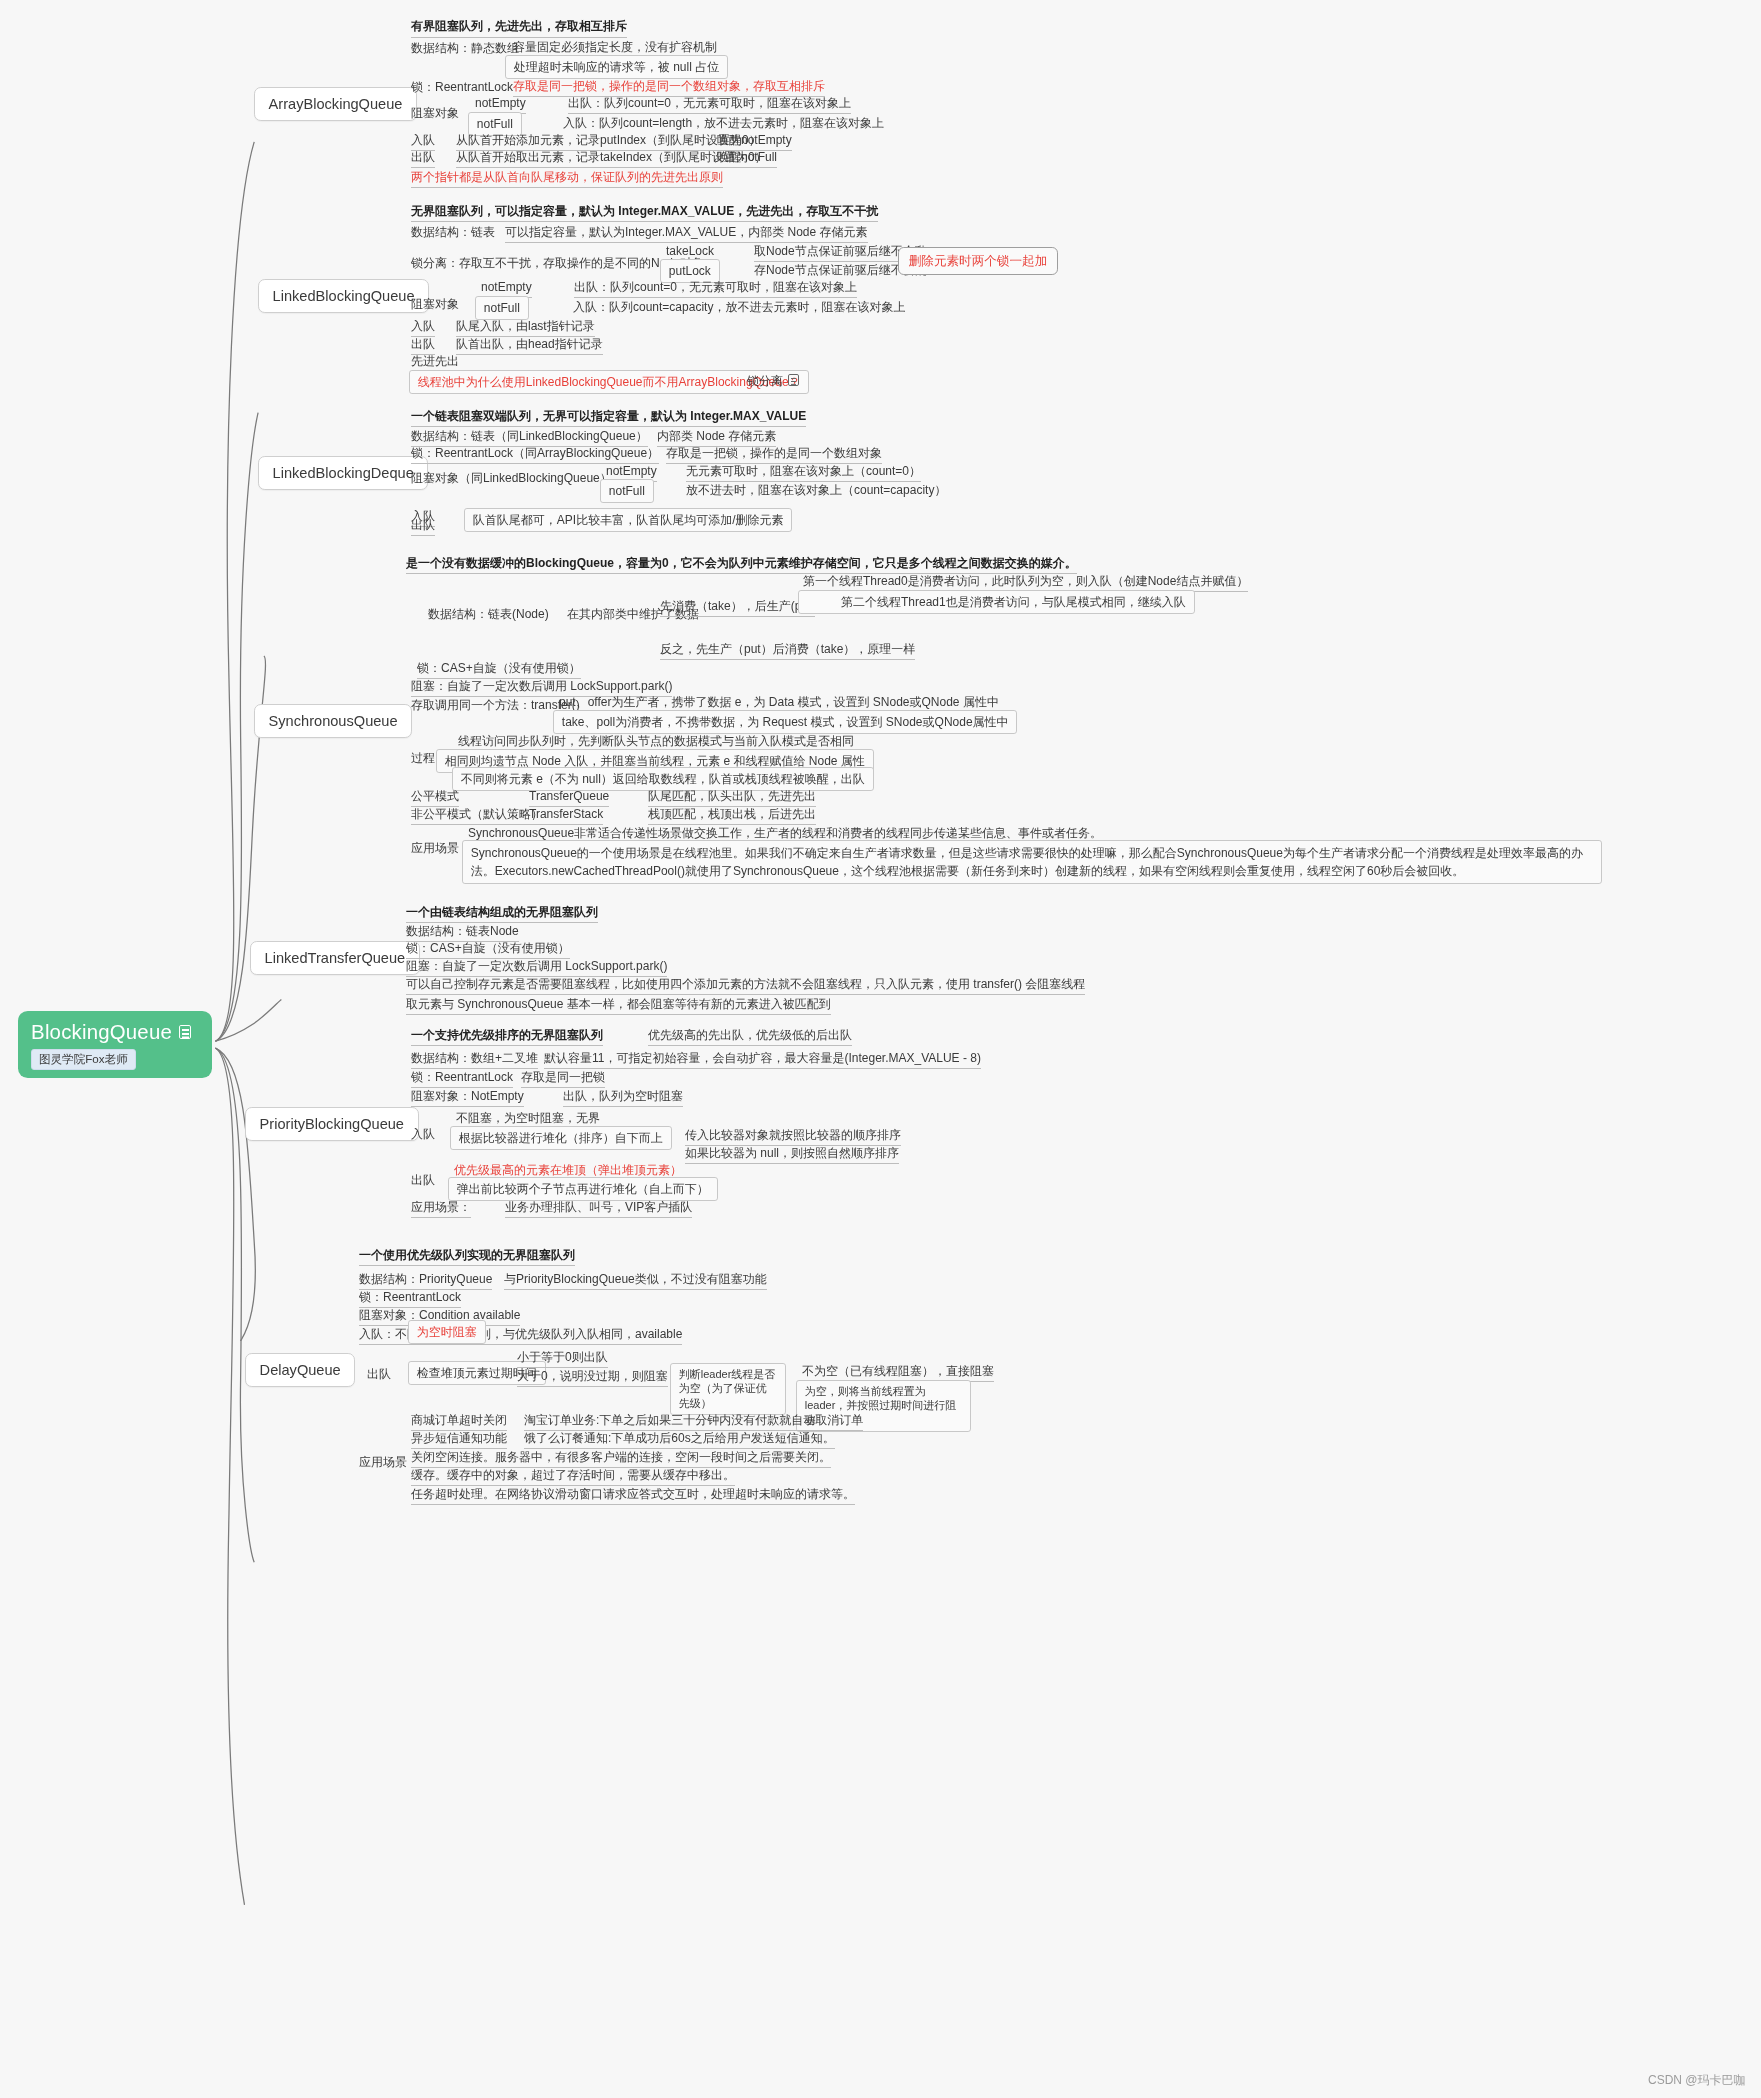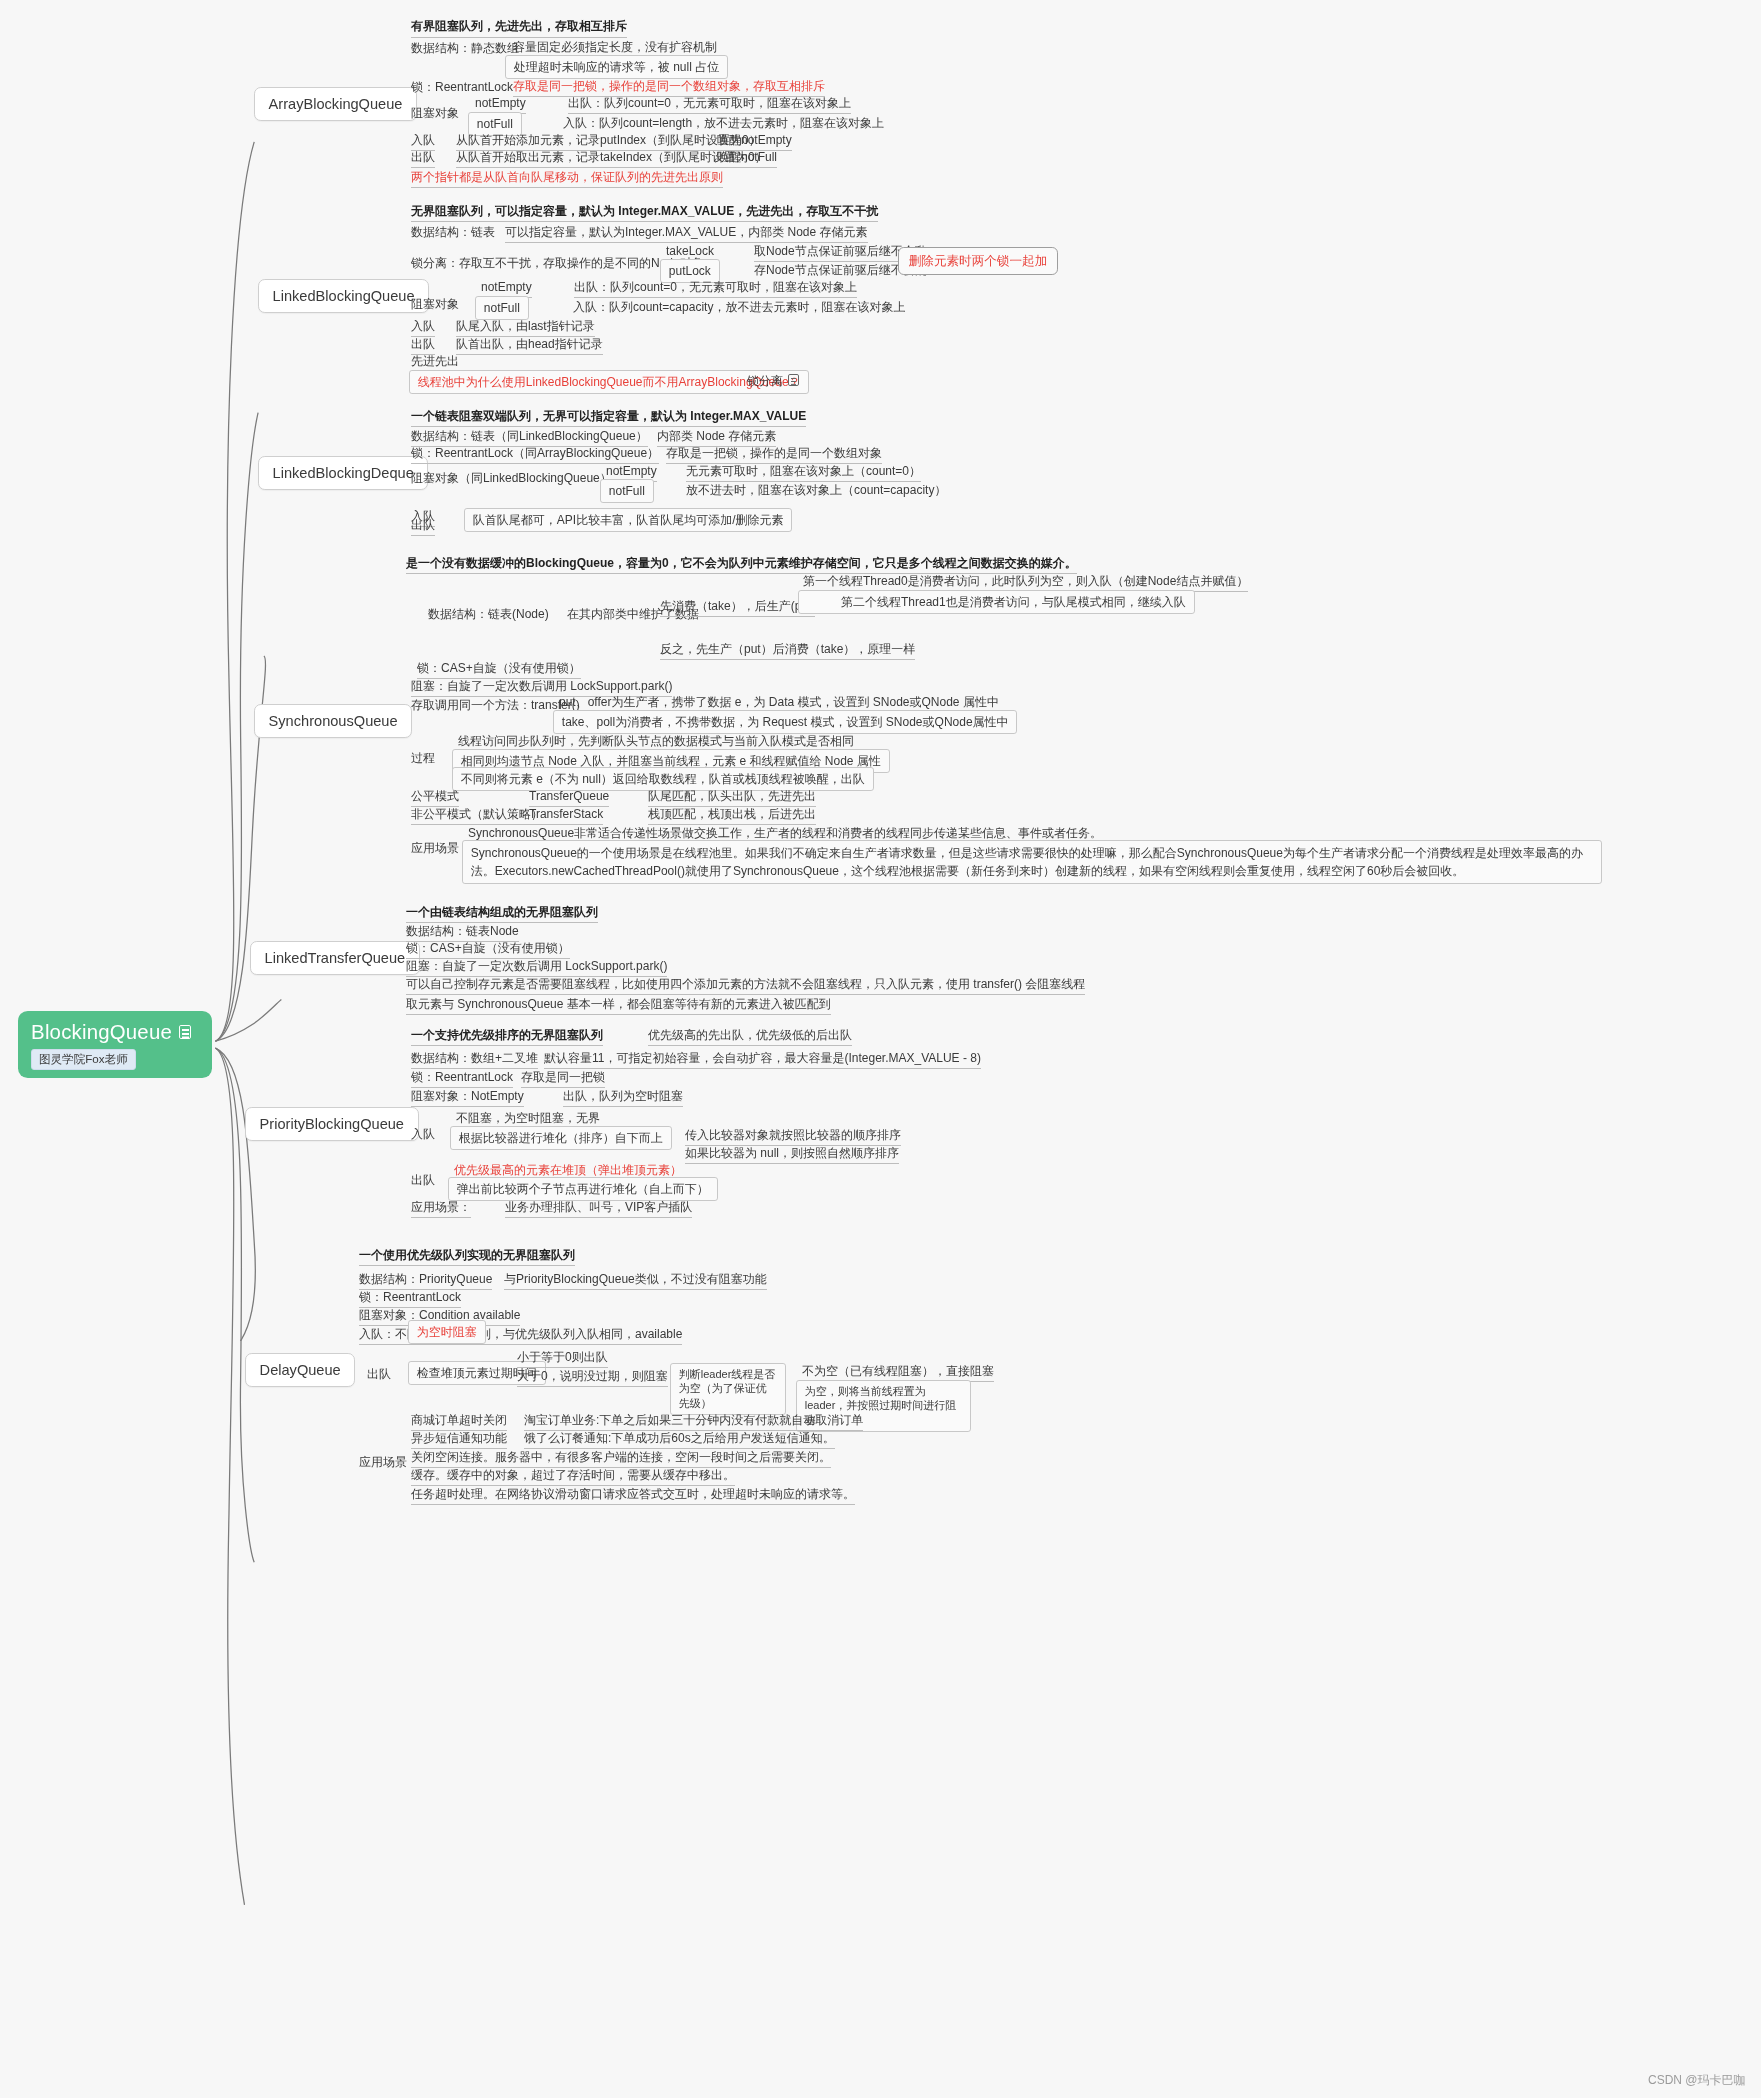--- a/index.html
+++ b/index.html
@@ -179,21 +179,21 @@
   <div class="lf u" style="left:803px; top:573px;">第一个线程Thread0是消费者访问，此时队列为空，则入队（创建Node结点并赋值）</div>
   <div class="lf box" style="left:798px; top:590px;padding-left:42px;">第二个线程Thread1也是消费者访问，与队尾模式相同，继续入队</div>
   <div class="lf u" style="left:660px; top:641px;">反之，先生产（put）后消费（take），原理一样</div>
   <div class="lf u" style="left:417px; top:660px;">锁：CAS+自旋（没有使用锁）</div>
   <div class="lf u" style="left:411px; top:678px;">阻塞：自旋了一定次数后调用 LockSupport.park()</div>
   <div class="lf" style="left:411px; top:697px;">存取调用同一个方法：transfer()</div>
   <div class="lf u" style="left:559px; top:694px;">put、offer为生产者，携带了数据 e，为 Data 模式，设置到 SNode或QNode 属性中</div>
   <div class="lf box" style="left:553px; top:710px;">take、poll为消费者，不携带数据，为 Request 模式，设置到 SNode或QNode属性中</div>
   <div class="lf" style="left:411px; top:750px;">过程</div>
   <div class="lf u" style="left:458px; top:733px;">线程访问同步队列时，先判断队头节点的数据模式与当前入队模式是否相同</div>
-  <div class="lf box" style="left:452px; top:749px;">相同则均遗节点 Node 入队，并阻塞当前线程，元素 e 和线程赋值给 Node 属性</div>
+  <div class="lf box" style="left:436px; top:749px;">相同则均遗节点 Node 入队，并阻塞当前线程，元素 e 和线程赋值给 Node 属性</div>
   <div class="lf box" style="left:452px; top:767px;">不同则将元素 e（不为 null）返回给取数线程，队首或栈顶线程被唤醒，出队</div>
   <div class="lf u" style="left:411px; top:788px;">公平模式</div>
   <div class="lf u" style="left:529px; top:788px;">TransferQueue</div>
   <div class="lf u" style="left:648px; top:788px;">队尾匹配，队头出队，先进先出</div>
   <div class="lf u" style="left:411px; top:806px;">非公平模式（默认策略）</div>
   <div class="lf u" style="left:529px; top:806px;">TransferStack</div>
   <div class="lf u" style="left:648px; top:806px;">栈顶匹配，栈顶出栈，后进先出</div>
   <div class="lf" style="left:411px; top:840px;">应用场景</div>
   <div class="lf u" style="left:468px; top:825px;">SynchronousQueue非常适合传递性场景做交换工作，生产者的线程和消费者的线程同步传递某些信息、事件或者任务。</div>
   <div class="lf box multi" style="left:462px; top:840px; width:1140px; line-height:18px;">SynchronousQueue的一个使用场景是在线程池里。如果我们不确定来自生产者请求数量，但是这些请求需要很快的处理嘛，那么配合SynchronousQueue为每个生产者请求分配一个消费线程是处理效率最高的办法。Executors.newCachedThreadPool()就使用了SynchronousQueue，这个线程池根据需要（新任务到来时）创建新的线程，如果有空闲线程则会重复使用，线程空闲了60秒后会被回收。</div>

